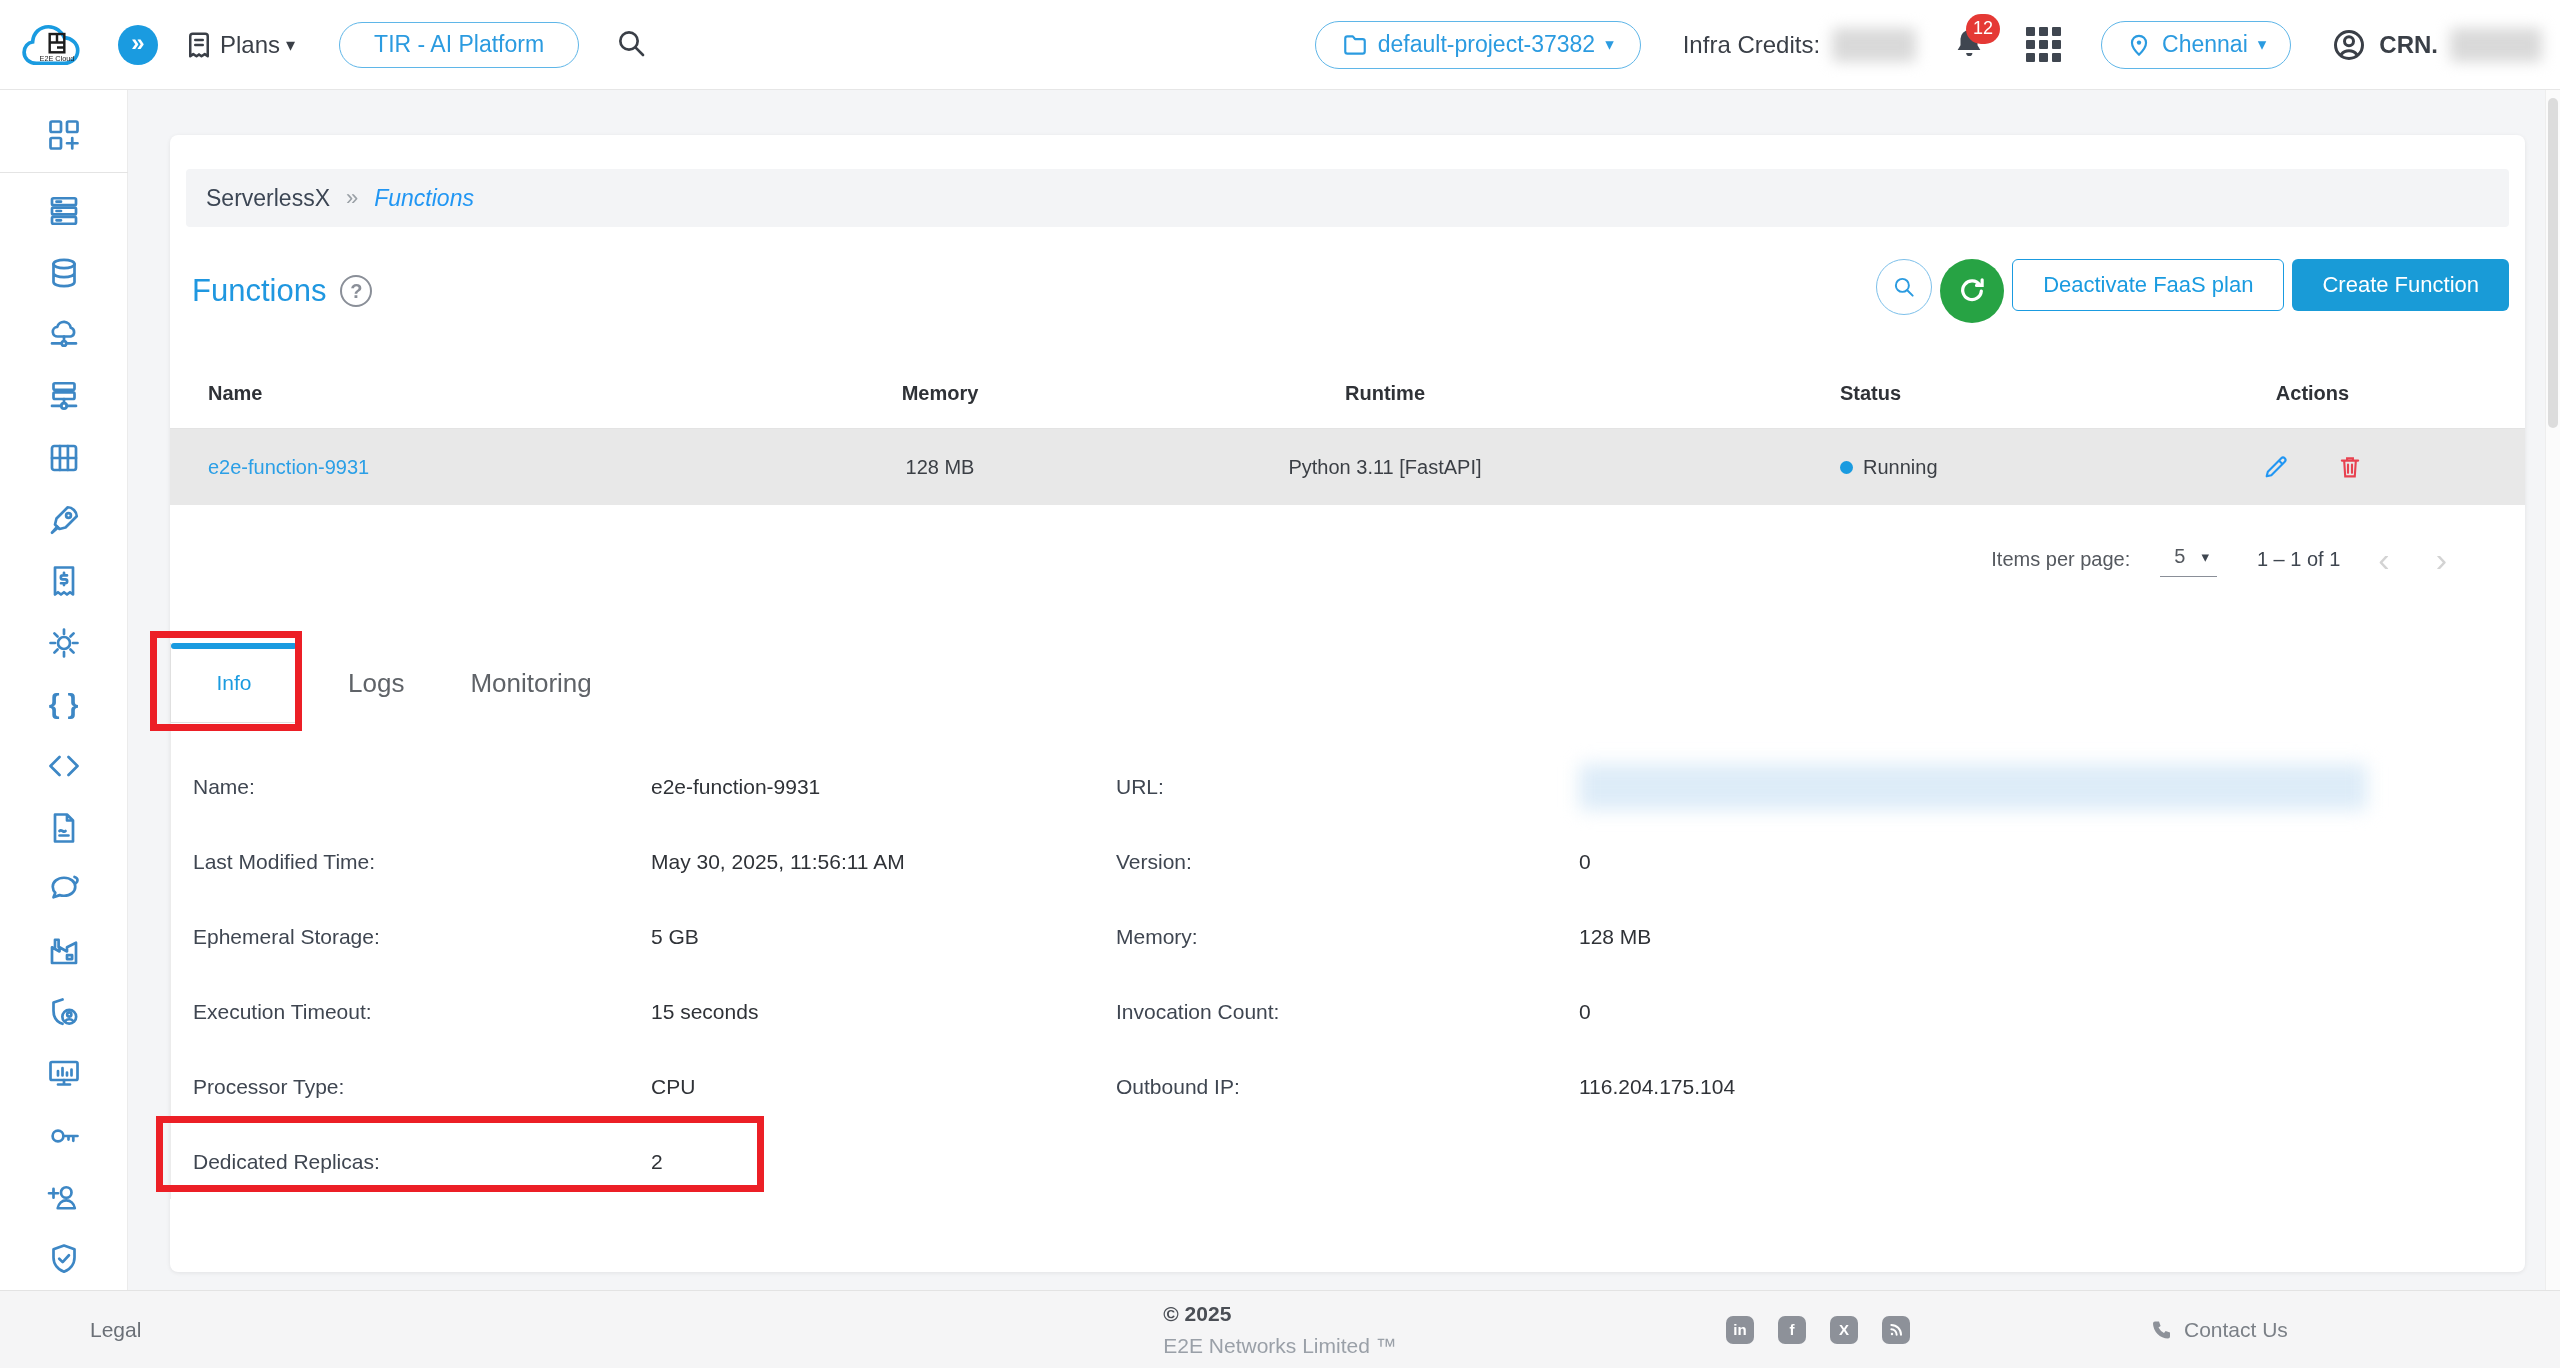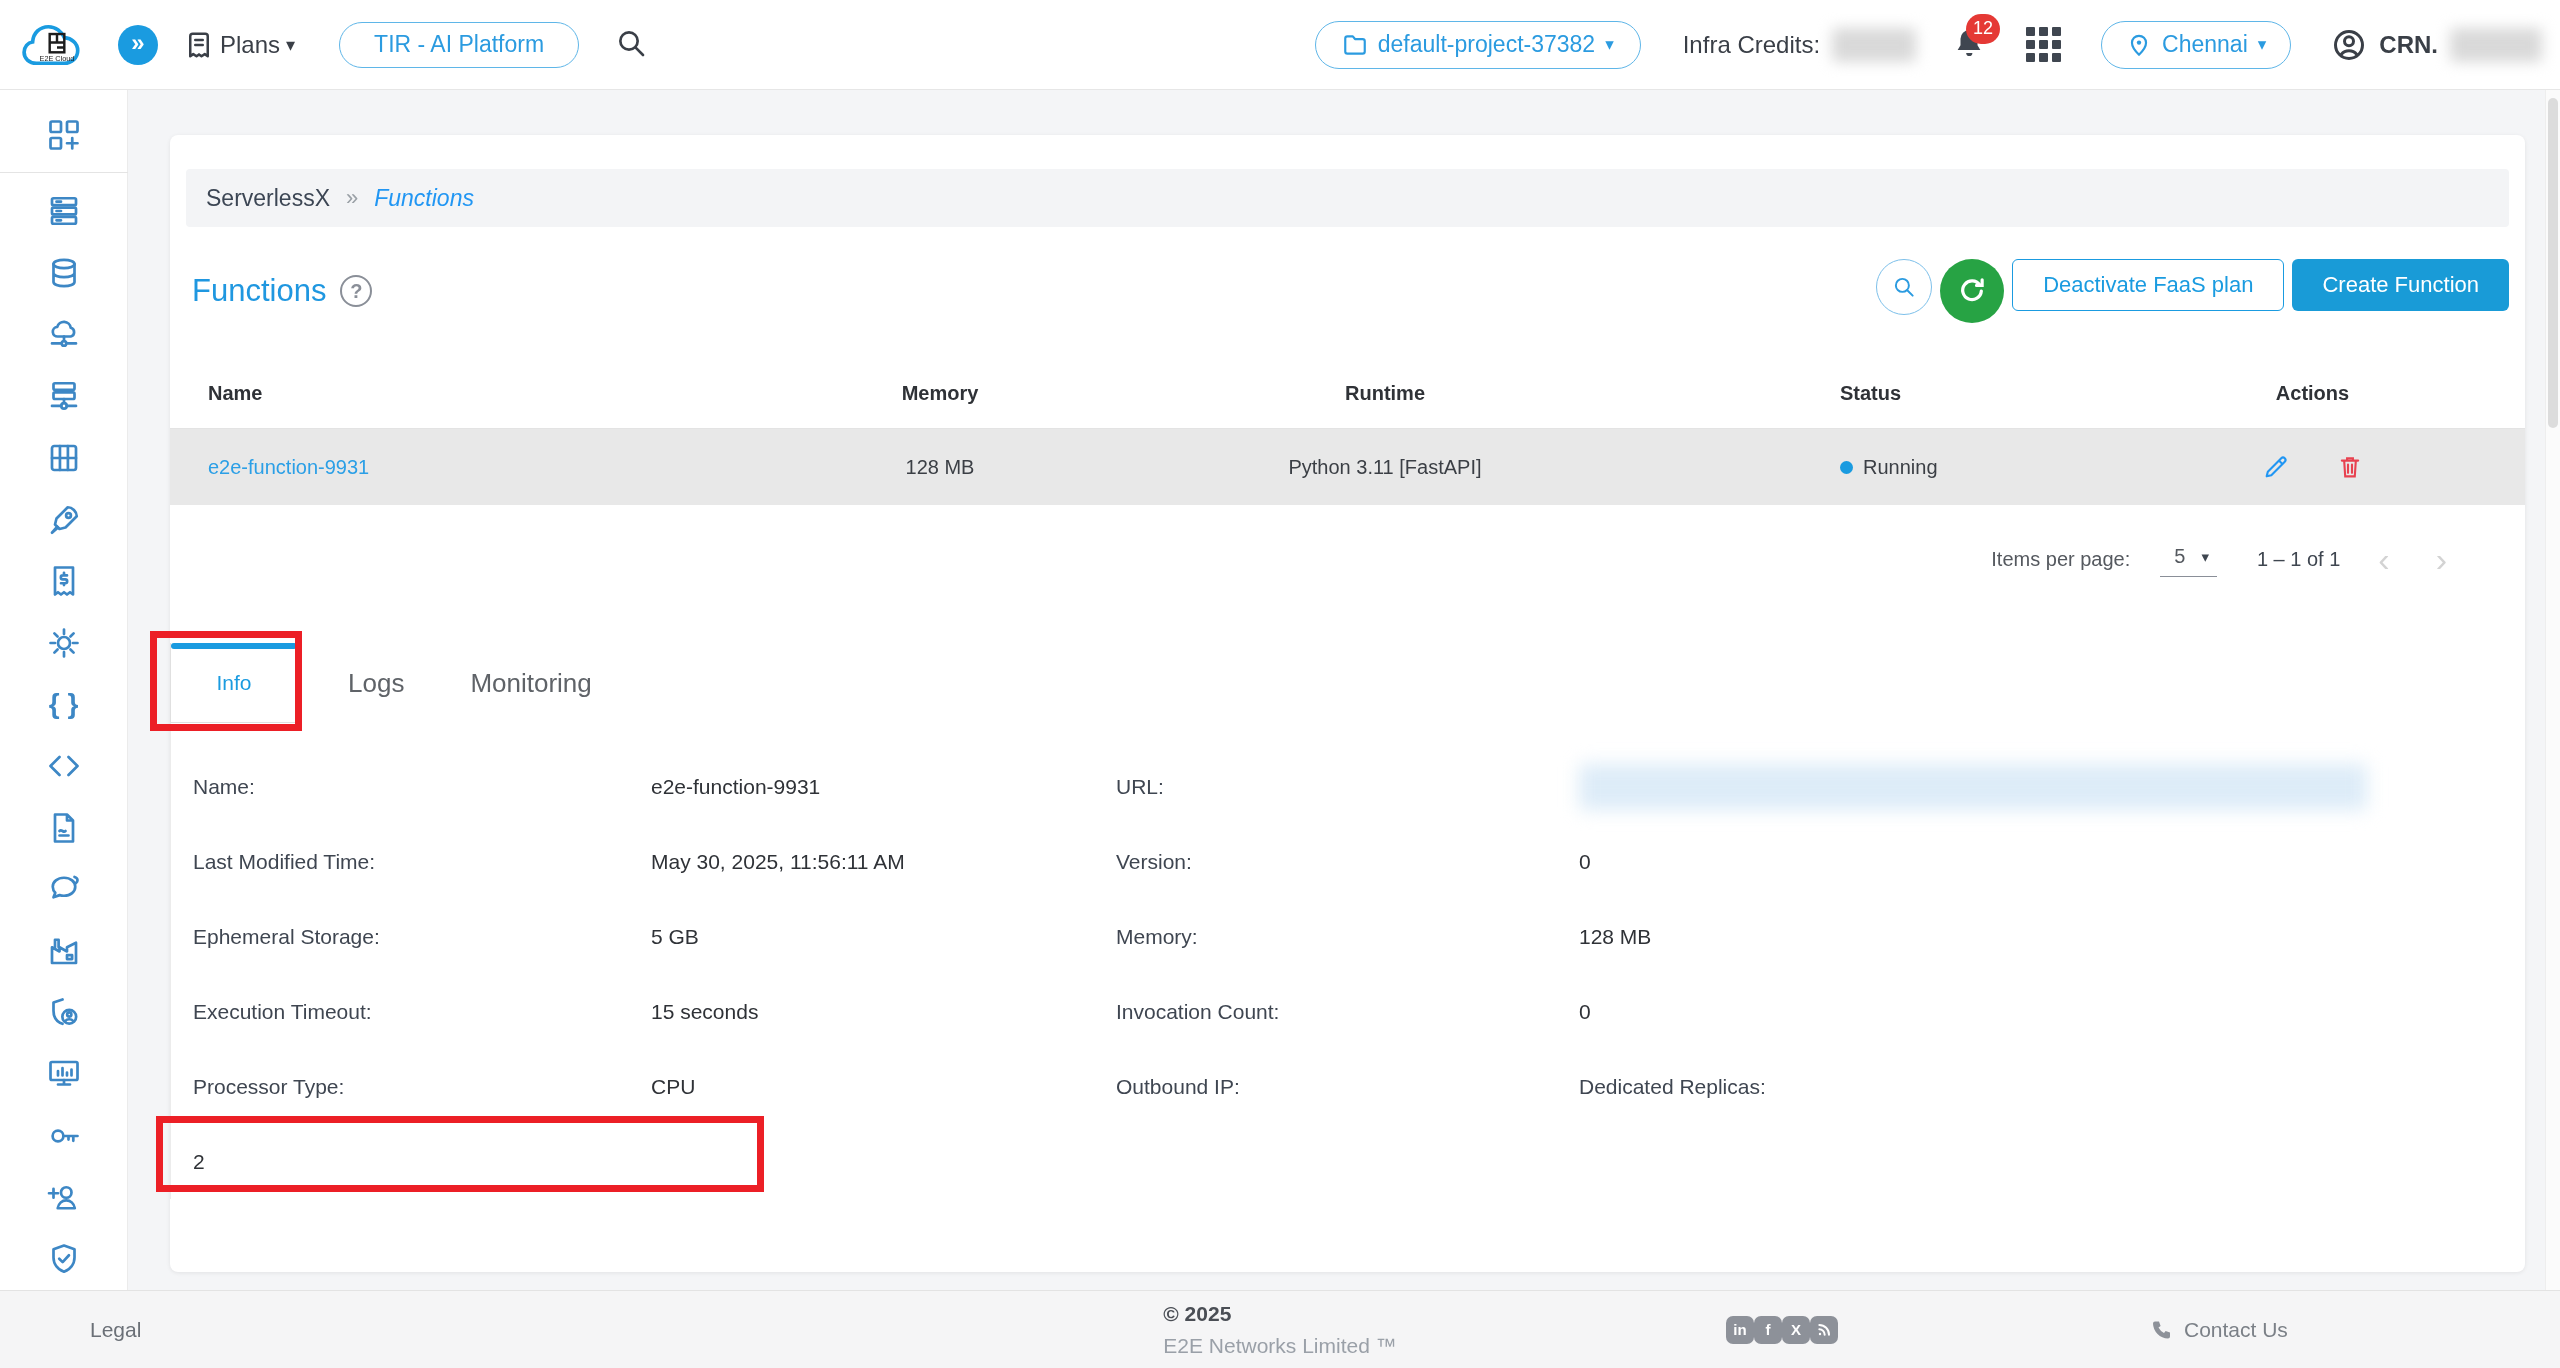--- a/index.html
+++ b/index.html
@@ -151,21 +151,21 @@
   
   .footer {
     position:absolute; left:0; bottom:0; width:2560px; height:78px;
     background:#f5f5f6; border-top:1px solid #e3e3e3;
     display:flex; align-items:center; z-index:8; font-size:21px;
   }
   .f-legal { margin-left:90px; color:#6b7077; cursor:pointer; }
   .f-copy { position:absolute; left:50%; transform:translateX(-50%); display:flex; gap:8px;flex-direction:column; }
   .f-copy-strong { color:#4a4e55; font-weight:bold; }
   .f-copy-co { color:#9aa0a8; }
-  .f-social { position:absolute; left:1726px; display:flex; }
+  .f-social { position:absolute; left:1726px; display:flex; gap:24px; }
   .soc {
     width:28px; height:28px; border-radius:7px; background:#8d9199; color:#fff;
     display:flex; align-items:center; justify-content:center;
     font-size:15px; font-weight:bold; cursor:pointer;
   }
   .f-contact { position:absolute; left:2150px; display:flex; align-items:center; gap:10px; color:#7b8087; cursor:pointer; }
   
   .scrollbar { position:absolute; right:0; top:90px; width:15px; height:1278px; background:#fbfbfb; border-left:1px solid #eeeeee; }
   .scroll-thumb { position:absolute; top:8px; left:2px; width:10px; height:330px; background:#dcdcdc; border-radius:6px; }
   svg.dark { stroke:#3a3f47; fill:none; stroke-width:2; stroke-linecap:round; stroke-linejoin:round; }
@@ -478,20 +478,21 @@
       <div class="ivalue">128 MB</div>
 
       <div class="ilabel">Execution Timeout:</div>
       <div class="ivalue">15 seconds</div>
       <div class="ilabel">Invocation Count:</div>
       <div class="ivalue">0</div>
 
       <div class="ilabel">Processor Type:</div>
       <div class="ivalue">CPU</div>
       <div class="ilabel">Outbound IP:</div>
+      <div class="ivalue">116.204.175.104</div>
 
       <div class="ilabel">Dedicated Replicas:</div>
       <div class="ivalue">2</div>
       <div></div>
         <div></div>
     </div>
 
   </div>
 </div>
 

